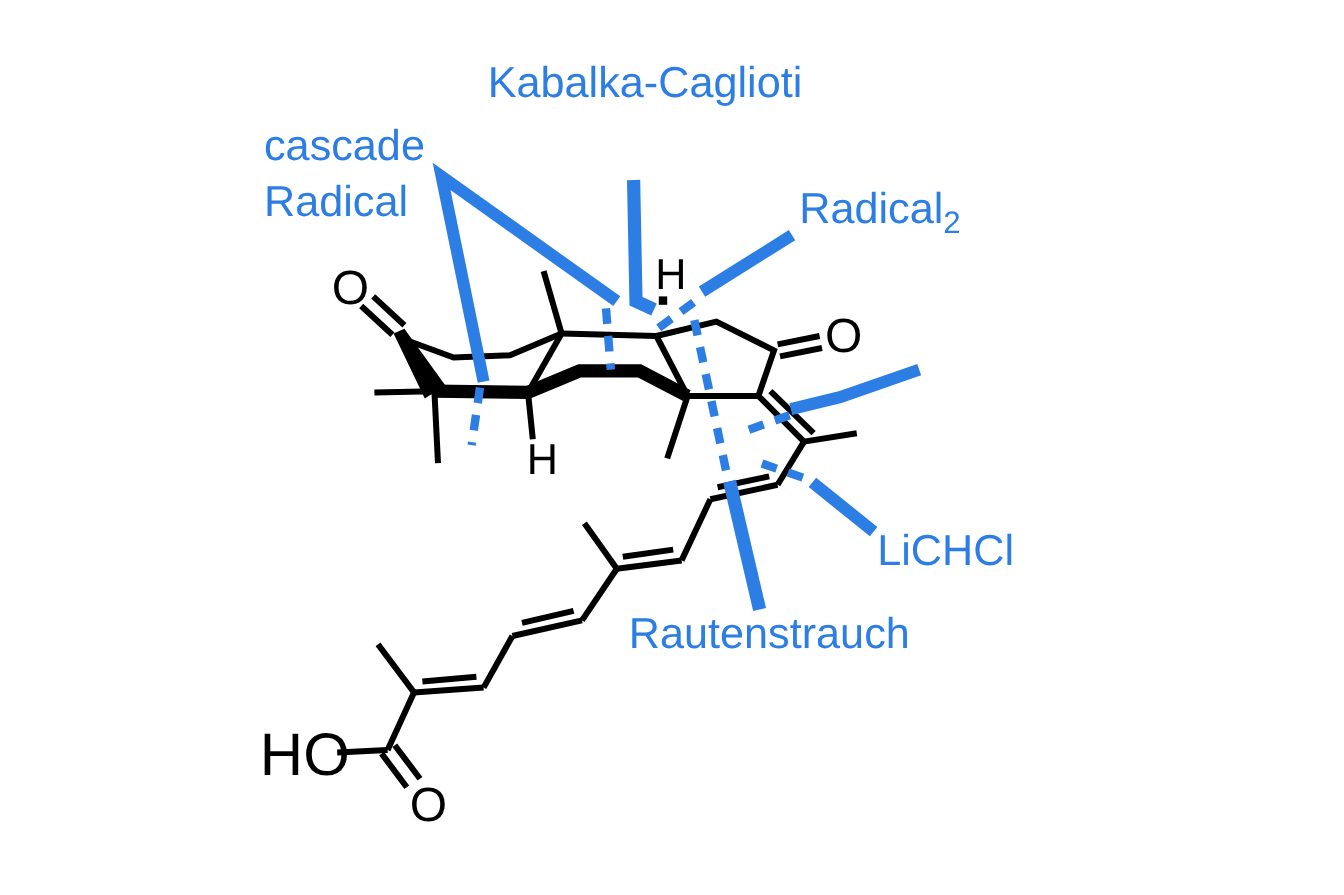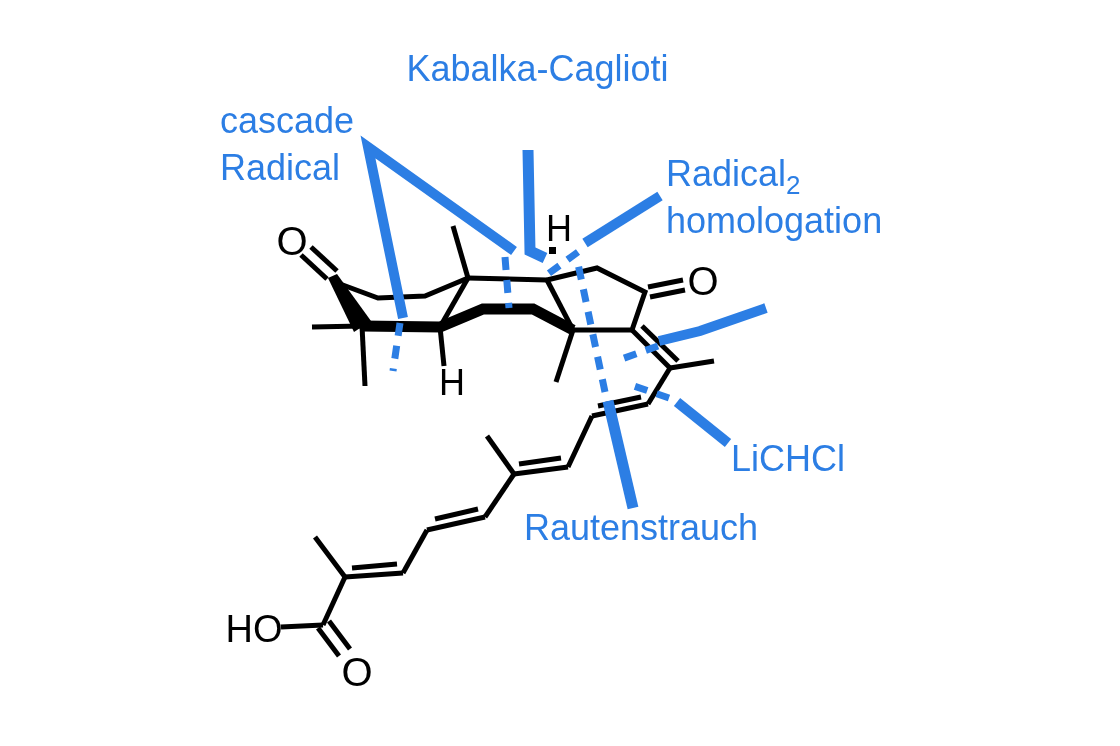--- a/index.html
+++ b/index.html
@@ -21,21 +21,21 @@
   .ann.center{text-align:center;}
   .ann sub{font-size:26px;line-height:0;}
   .atom{
     position:absolute;
     color:#000;
     transform:translate(-50%,-50%);
     white-space:nowrap;
   }
   .atom.o{font-size:40px;}
   .atom.h{font-size:36px;}
-  .atom.ho{font-size:38px;}
+  .atom.ho{font-size:50px;}
   .bk{stroke:#000;fill:none;stroke-width:5;}
   .bk-bold{stroke:#000;fill:none;stroke-width:11;}
   .blue-solid{stroke:var(--blue,#2C7EE4);fill:none;stroke-width:10;}
   .blue-solid.thick{stroke-width:11;}
   .blue-dash{stroke:var(--blue,#2C7EE4);fill:none;stroke-width:7;stroke-dasharray:13 10;}
 </style>
 </head>
 <body>
 
 <div class="canvas">
@@ -128,21 +128,20 @@
     <div>Kabalka-Caglioti</div>
   </div>
 
   <div class="ann" style="left:220px;top:97px;">
     <div>cascade</div>
     <div>Radical</div>
   </div>
 
   <div class="ann" style="left:666px;top:150px;">
     <div><span>Radical</span><sub>2</sub></div>
-    <div>homologation</div>
   </div>
 
 
   <div class="ann" style="left:731px;top:435px;">LiCHCl</div>
 
   <div class="ann" style="left:524px;top:504px;">Rautenstrauch</div>
 
   <div class="atom o" style="left:292px;top:241px;">O</div>
   <div class="atom o" style="left:703px;top:281px;">O</div>
   <div class="atom h" style="left:559px;top:229px;">H</div>

